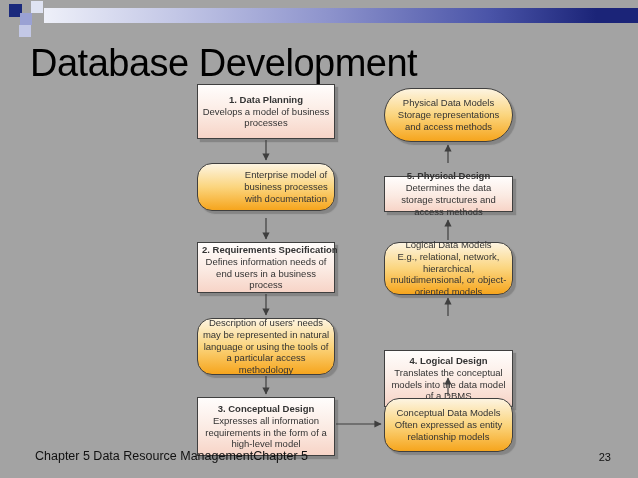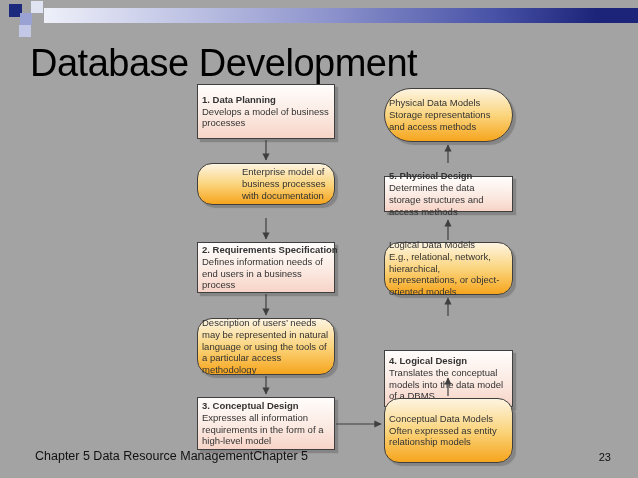--- a/index.html
+++ b/index.html
@@ -21,46 +21,46 @@
   
   .title {
     position: absolute; left: 30px; top: 42px;
     font-size: 38px; color: #000000; letter-spacing: -0.5px;
     white-space: nowrap;
   }
   
   .fbox {
     position: absolute; box-sizing: border-box;
     display: flex; flex-direction: column; justify-content: center;
-    text-align: left; padding: 2px 4px;
+    text-align: center; padding: 2px 4px;
     font-size: 9.5px; line-height: 1.26; color: #333333;
     border: 1.5px solid #3f3f3f;
     box-shadow: 3px 3px 1px rgba(110,110,110,0.55);
   }
   .stage {
     background: linear-gradient(180deg, #fffdfc 0%, #fbeae2 55%, #f7d4c7 100%);
   }
   .model {
     background: linear-gradient(180deg, #fdf4e1 0%, #fbd57e 50%, #f6a51d 100%);
     border-radius: 15px;
   }
   .box-title { font-weight: bold; white-space: nowrap; }
   .box-body  { white-space: pre-line; }
   .col-left  { left: 197px; width: 138px; }
   .col-right { left: 384px; width: 129px; }
   .pos-l1 { top: 84px;  height: 55px; }
-  .pos-l2 { top: 163px; height: 42px; padding-left: 44px; }
+  .pos-l2 { top: 163px; height: 48px; padding-left: 44px; }
   .pos-l3 { top: 242px; height: 51px; }
   .pos-l4 { top: 318px; height: 57px; }
-  .pos-l5 { top: 397px; height: 53px; }
+  .pos-l5 { top: 397px; height: 59px; }
   .pos-r1 { top: 88px;  height: 54px; border-radius: 27px; }
   .pos-r2 { top: 176px; height: 36px; }
   .pos-r3 { top: 242px; height: 53px; }
   .pos-r4 { top: 318px; height: 57px; margin-top: 32px; }
-  .pos-r5 { top: 398px; height: 65px; }
+  .pos-r5 { top: 398px; height: 54px; }
   .connectors { position: absolute; left: 0; top: 0; width: 638px; height: 478px; pointer-events: none; }
   
   .footer-text {
     position: absolute; left: 35px; top: 449px;
     font-size: 12.5px; color: #111111; white-space: nowrap;
   }
   .page-number {
     position: absolute; right: 27px; top: 451px;
     font-size: 11px; color: #111111;
   }
@@ -110,21 +110,21 @@
 Storage representations and access methods</div>
     </div>
 
     <div class="fbox stage col-right pos-r2">
       <div class="box-title">5. Physical Design</div>
       <div class="box-body">Determines the data storage structures and access methods</div>
     </div>
 
     <div class="fbox model col-right pos-r3">
       <div class="box-body">Logical Data Models
-E.g., relational, network, hierarchical, representations, or object-oriented models</div>
+E.g., relational, network, hierarchical, multidimensional, or object-oriented models</div>
     </div>
 
     <div class="fbox stage col-right pos-r4">
       <div class="box-title">4. Logical Design</div>
       <div class="box-body">Translates the conceptual models into the data model of a DBMS</div>
     </div>
 
     <div class="fbox model col-right pos-r5">
       <div class="box-body">Conceptual Data Models
 Often expressed as entity relationship models</div>

